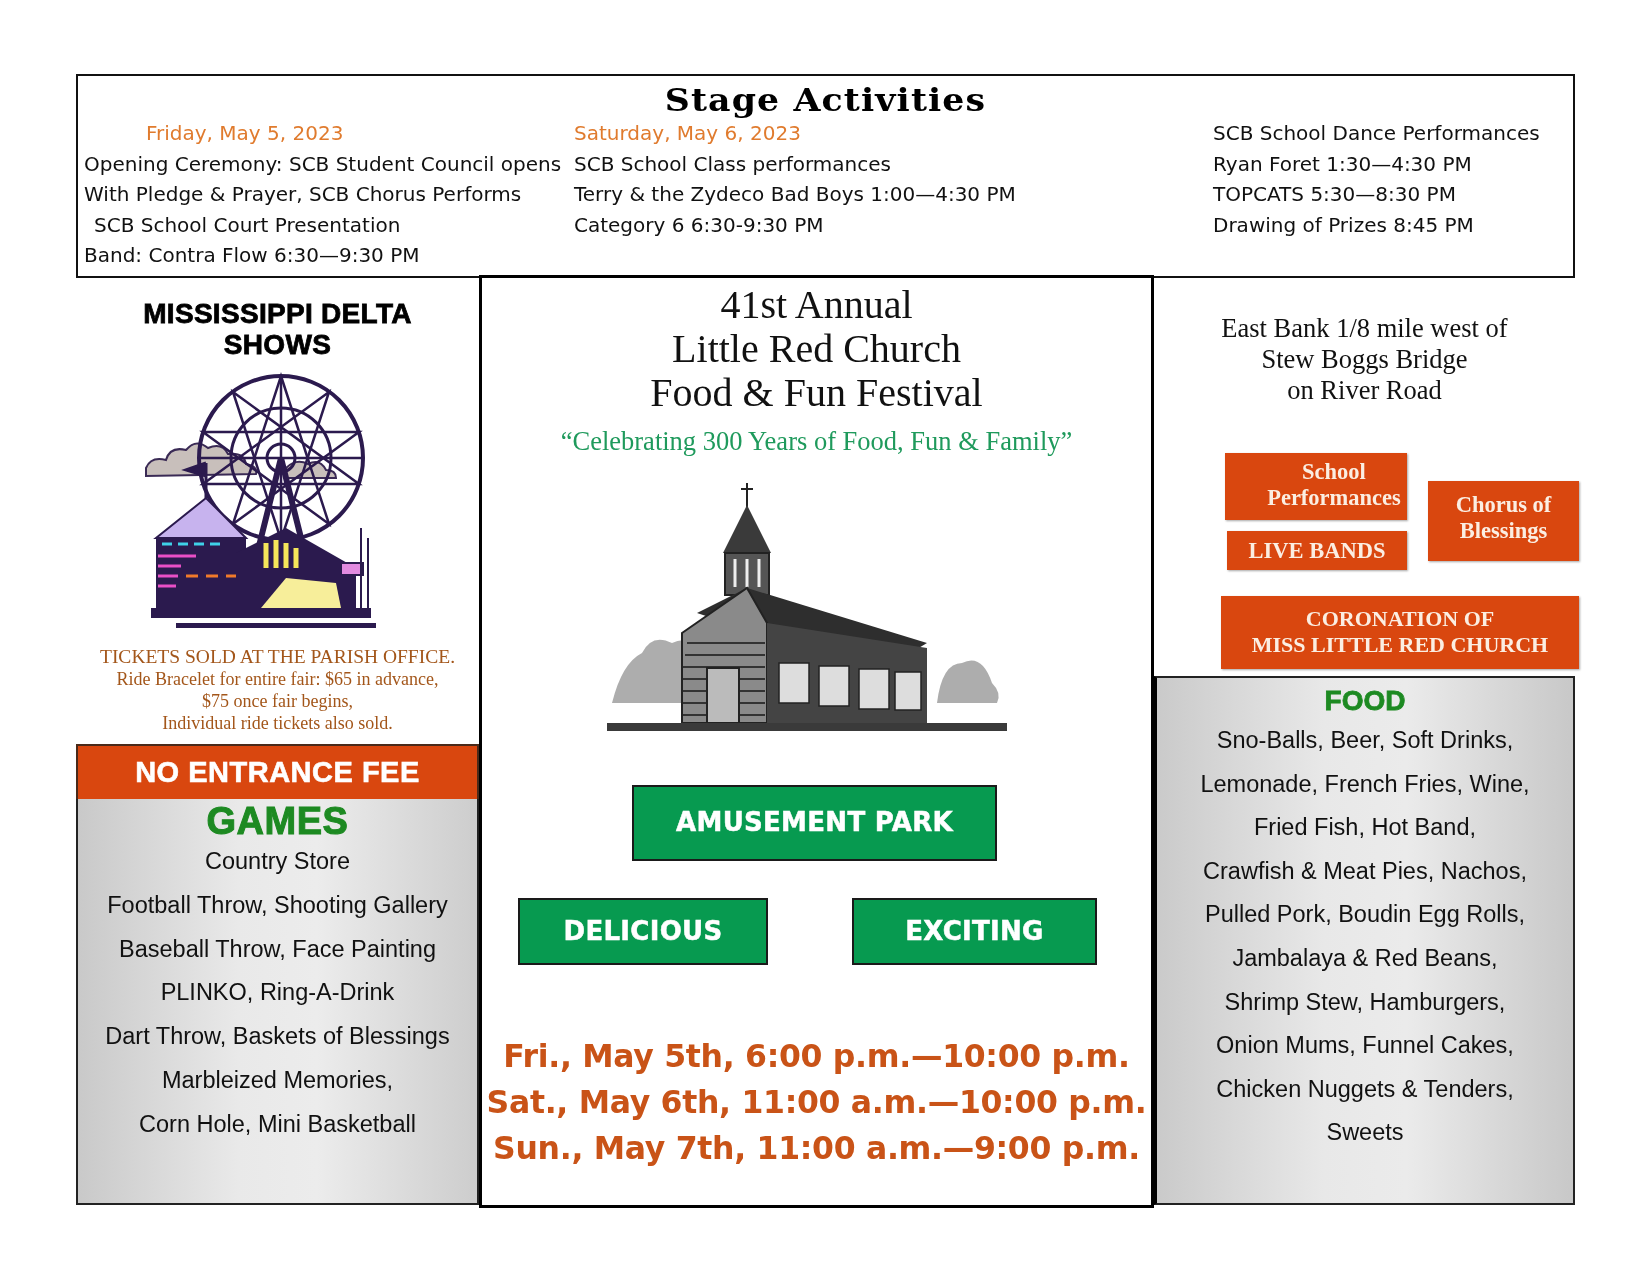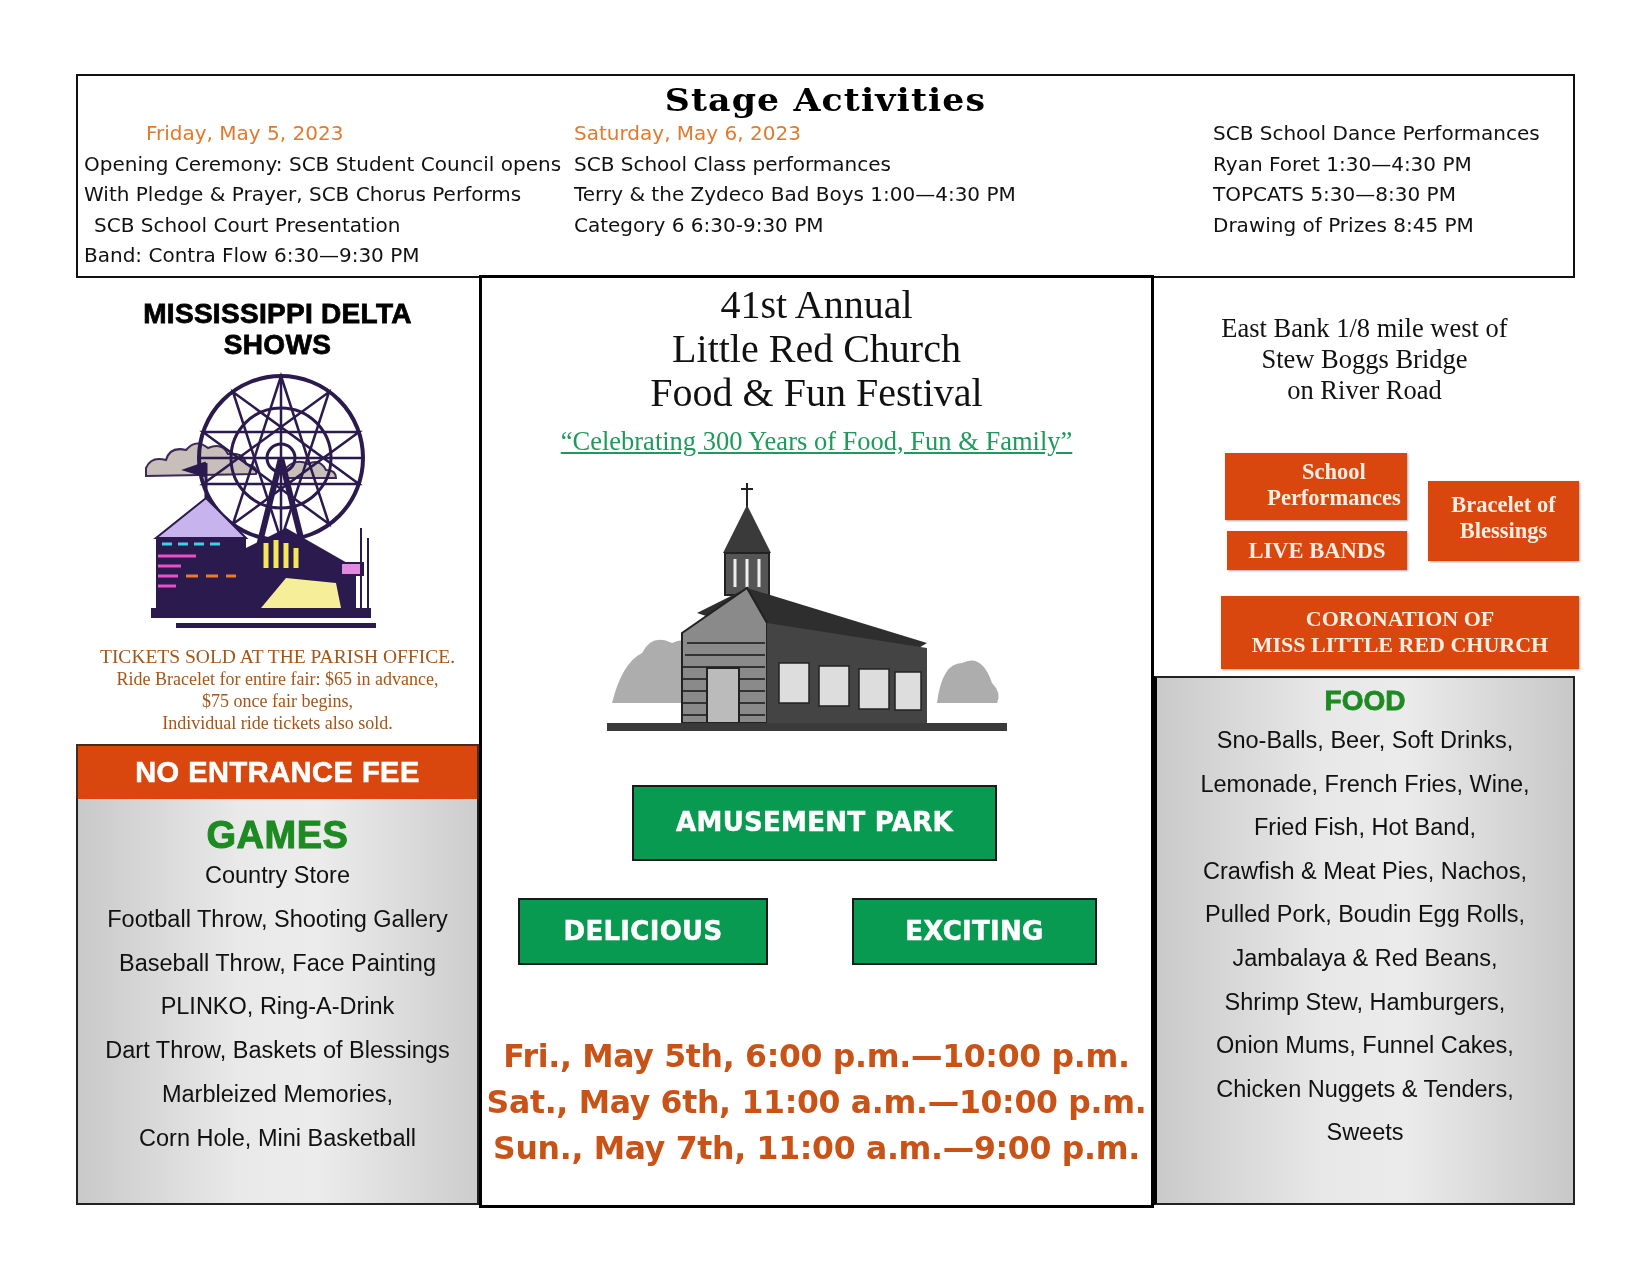--- a/index.html
+++ b/index.html
@@ -44,36 +44,36 @@
     font-weight: 900; font-size: 29px; line-height: 52px; letter-spacing: 0.5px;
     -webkit-text-stroke: 0.6px #fff;
   }
   .games-box {
     position: absolute; left: 0; top: 521px; width: 403px; height: 406px;
     border: 2px solid #222; border-top: none;
     background: linear-gradient(to right, #c9c9c9 0%, #e9e9e9 40%, #ececec 60%, #cdcdcd 100%);
   }
   .games-title {
     text-align: center; color: #1d8a22; font-weight: 900; font-size: 38px; line-height: 44px;
-    margin-top: 14px; -webkit-text-stroke: 1px #1d8a22; letter-spacing: 0.5px;
+    margin-top: 0; -webkit-text-stroke: 1px #1d8a22; letter-spacing: 0.5px;
   }
   .games-list { text-align: center; font-size: 23.5px; line-height: 43.8px; color: #111; margin-top: -3px; }
 
   
   .center-box {
     position: absolute; left: 479px; top: 275px; width: 675px; height: 933px;
     border: 3.5px solid #000; background: #fff;
   }
   .fest-title {
     position: absolute; left: 0; right: 0; top: 5px; text-align: center;
     font-family: "Liberation Serif", serif; font-size: 40px; line-height: 44px; color: #111;
   }
   .tagline {
     position: absolute; left: 0; right: 0; top: 148px; text-align: center;
-    font-family: "Liberation Serif", serif; color: #1f9a5c; font-size: 26.5px; text-decoration: underline;
+    font-family: "Liberation Serif", serif; color: #1f9a5c; font-size: 26.5px;
   }
   .church-art { position: absolute; left: 125px; top: 195px; width: 400px; height: 270px; }
   .green-btn {
     position: absolute; background: #079a50; border: 2.5px solid #1a1a1a; color: #fff;
     font-weight: 900; text-align: center; font-size: 26px; letter-spacing: 0.3px;
     -webkit-text-stroke: 0.5px #fff; font-family: "DejaVu Sans", sans-serif;
   }
   .btn-rides { left: 150px; top: 507px; width: 365px; height: 76px; line-height: 70px; }
   .btn-food { left: 36px; top: 620px; width: 250px; height: 67px; line-height: 62px; }
   .btn-exciting { left: 370px; top: 620px; width: 245px; height: 67px; line-height: 62px; }
@@ -284,21 +284,21 @@
     <div>Stew Boggs Bridge</div>
     <div>on River Road</div>
   </div>
 
   <div class="orange-tag tag-school">
     <div>School</div>
     <div>Performances</div>
   </div>
   <div class="orange-tag tag-bands">LIVE BANDS</div>
   <div class="orange-tag tag-baskets">
-    <div>Bracelet of</div>
+    <div>Chorus of</div>
     <div>Blessings</div>
   </div>
   <div class="orange-tag tag-coronation">
     <div>CORONATION OF</div>
     <div>MISS LITTLE RED CHURCH</div>
   </div>
 
   <div class="food-box">
     <div class="food-title">FOOD</div>
     <div class="food-list">

